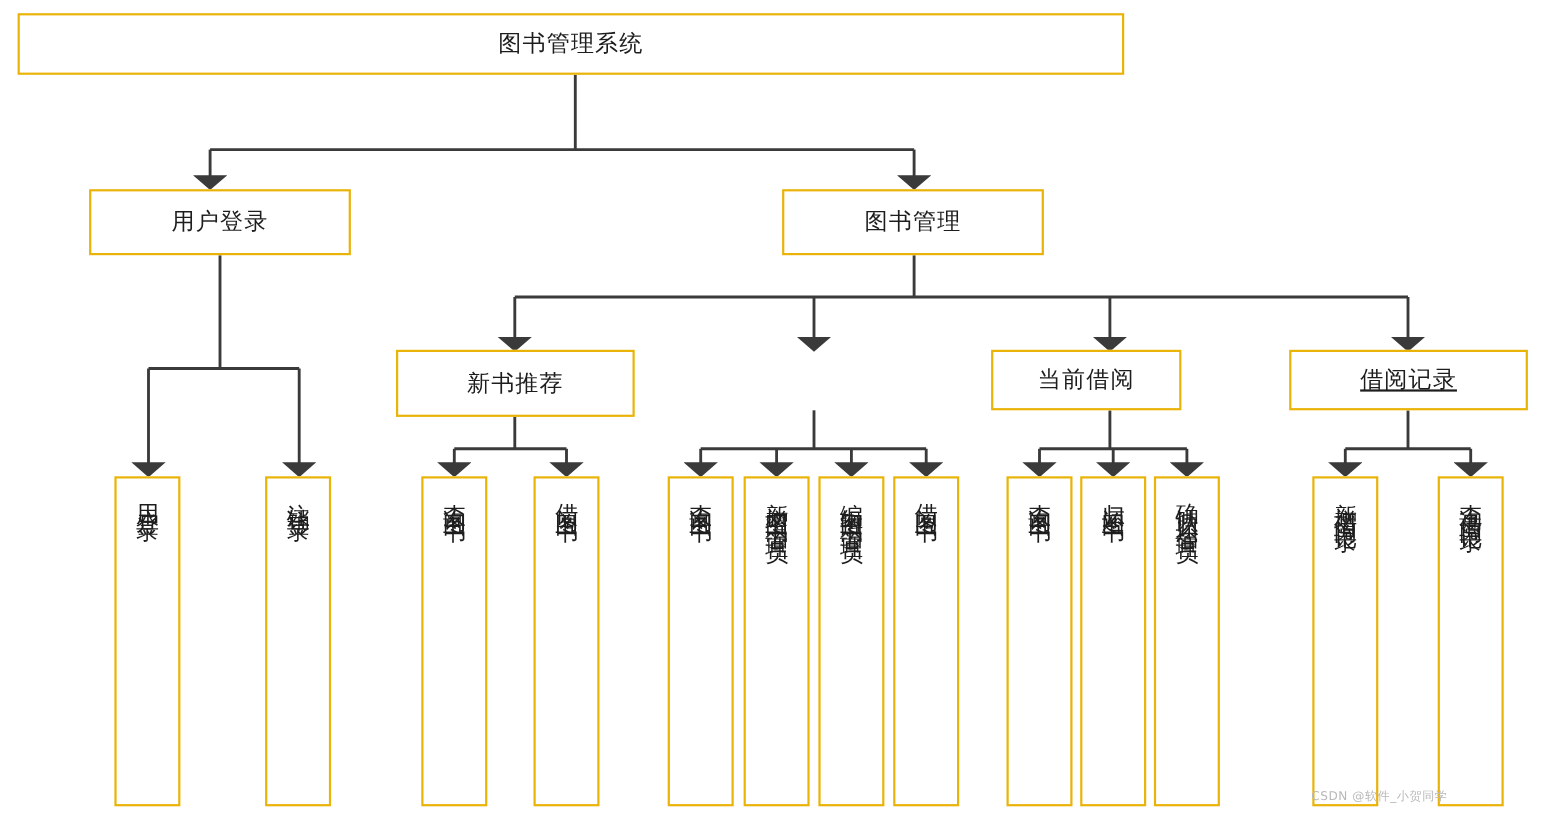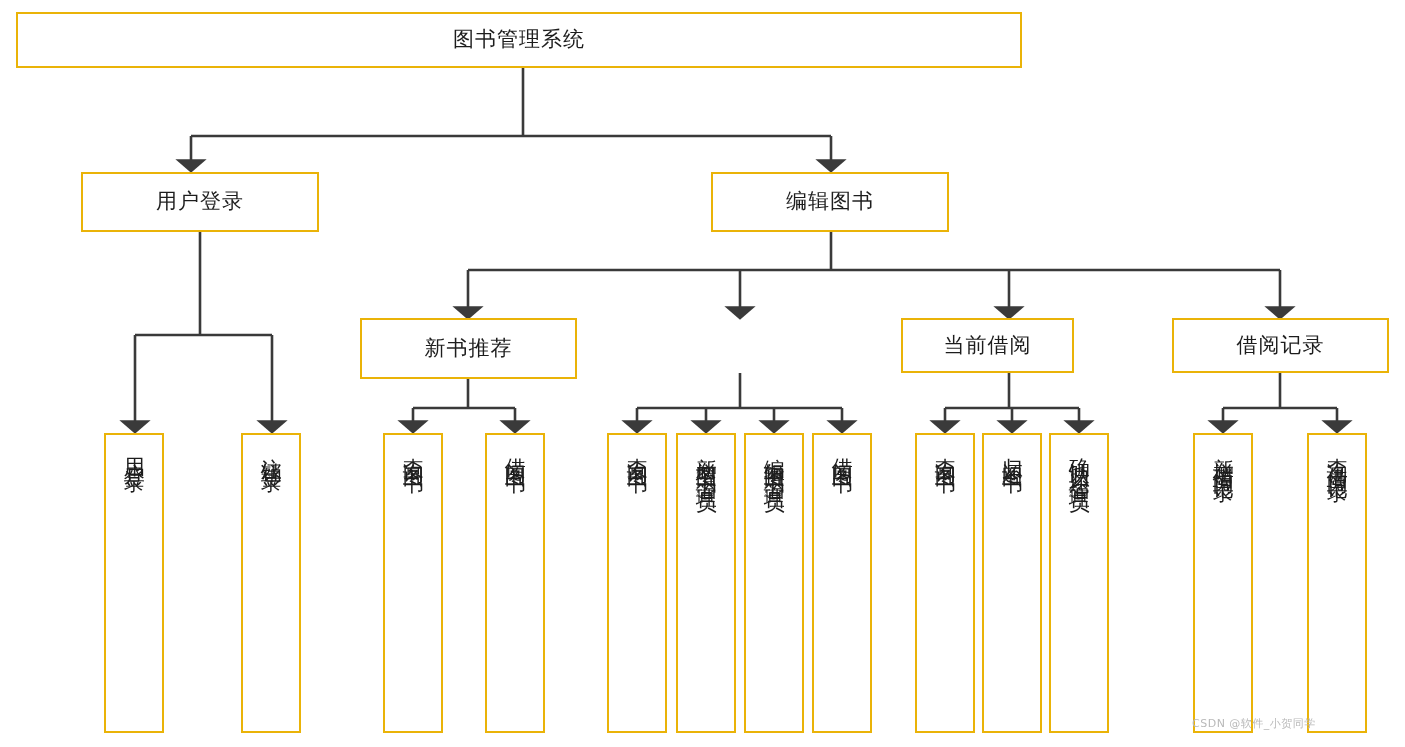--- a/index.html
+++ b/index.html
@@ -107,30 +107,30 @@
   </svg>
 
   <div class="node" style="left:16px;top:12px;width:1006px;height:56px;">
     <span class="lbl">图书管理系统</span>
   </div>
 
   <div class="node" style="left:81px;top:172px;width:238px;height:60px;">
     <span class="lbl">用户登录</span>
   </div>
   <div class="node" style="left:711px;top:172px;width:238px;height:60px;">
-    <span class="lbl">编辑图书</span>
+    <span class="lbl">图书管理</span>
   </div>
 
   <div class="node" style="left:360px;top:318px;width:217px;height:61px;">
     <span class="lbl">新书推荐</span>
   </div>
   <div class="node" style="left:901px;top:318px;width:173px;height:55px;">
     <span class="lbl">当前借阅</span>
   </div>
-  <div class="node" style="left:1172px;top:318px;width:217px;height:55px;">
+  <div class="node" style="left:1172px;top:318px;width:217px;height:55px;text-decoration:underline;">
     <span class="lbl">借阅记录</span>
   </div>
 
   <div class="node leaf" style="left:104px;top:433px;width:60px;height:300px;">
     <span class="lbl">用户登录</span>
   </div>
   <div class="node leaf" style="left:241px;top:433px;width:60px;height:300px;">
     <span class="lbl">注销登录</span>
   </div>
 

